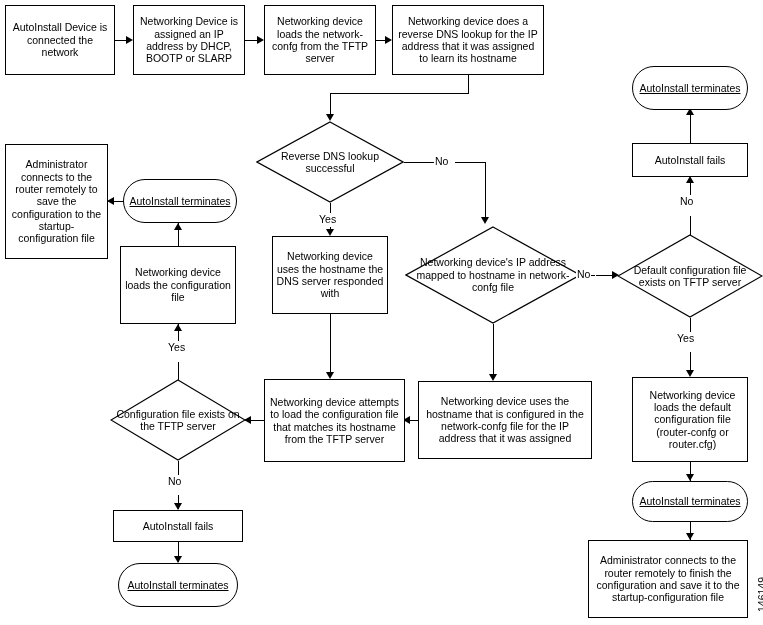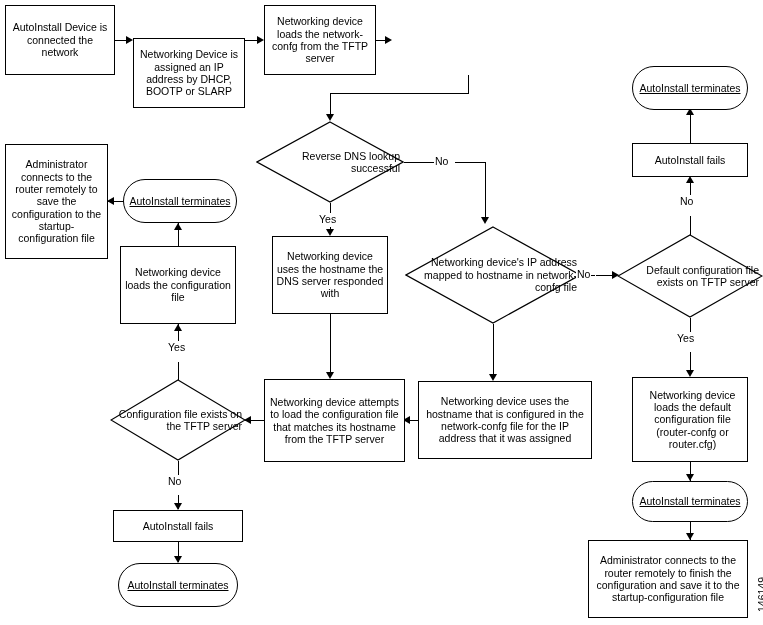--- a/index.html
+++ b/index.html
@@ -52,21 +52,20 @@
     left: 0;
     top: 0;
     width: 100%;
     height: 100%;
     z-index: 0;
   }
   .diamond .dtext {
     position: relative;
     z-index: 1;
     padding: 0 4px;
-    text-align: right;
   }
   
   .ln {
     position: absolute;
     background: #000000;
     z-index: 1;
   }
   .lnh { height: 1px; }
   .lnv { width: 1px; }
   
@@ -101,28 +100,31 @@
 </style>
 </head>
 <body>
 
 <div id="canvas">
 
   <div class="node" style="left:5px; top:5px; width:110px; height:70px;">
     <span>AutoInstall Device is connected the network</span>
   </div>
 
-  <div class="node" style="left:133px; top:5px; width:112px; height:70px;margin-top:33px;">
+  <div class="node" style="left:133px; top:5px; width:112px; height:70px;">
     <span>Networking Device is assigned an IP address by DHCP, BOOTP or SLARP</span>
   </div>
 
   <div class="node" style="left:264px; top:5px; width:112px; height:70px;">
     <span>Networking device loads the network-confg from the TFTP server</span>
   </div>
 
+  <div class="node" style="left:392px; top:5px; width:152px; height:70px;">
+    <span>Networking device does a reverse DNS lookup for the IP address that it was assigned to learn its hostname</span>
+  </div>
 
   <div class="ln lnh" style="left:115px; top:40px; width:14px;"></div>
   <div class="arr arr-r" style="left:126px; top:36px;"></div>
 
   <div class="ln lnh" style="left:245px; top:40px; width:15px;"></div>
   <div class="arr arr-r" style="left:257px; top:36px;"></div>
 
   <div class="ln lnh" style="left:376px; top:40px; width:12px;"></div>
   <div class="arr arr-r" style="left:385px; top:36px;"></div>
 

